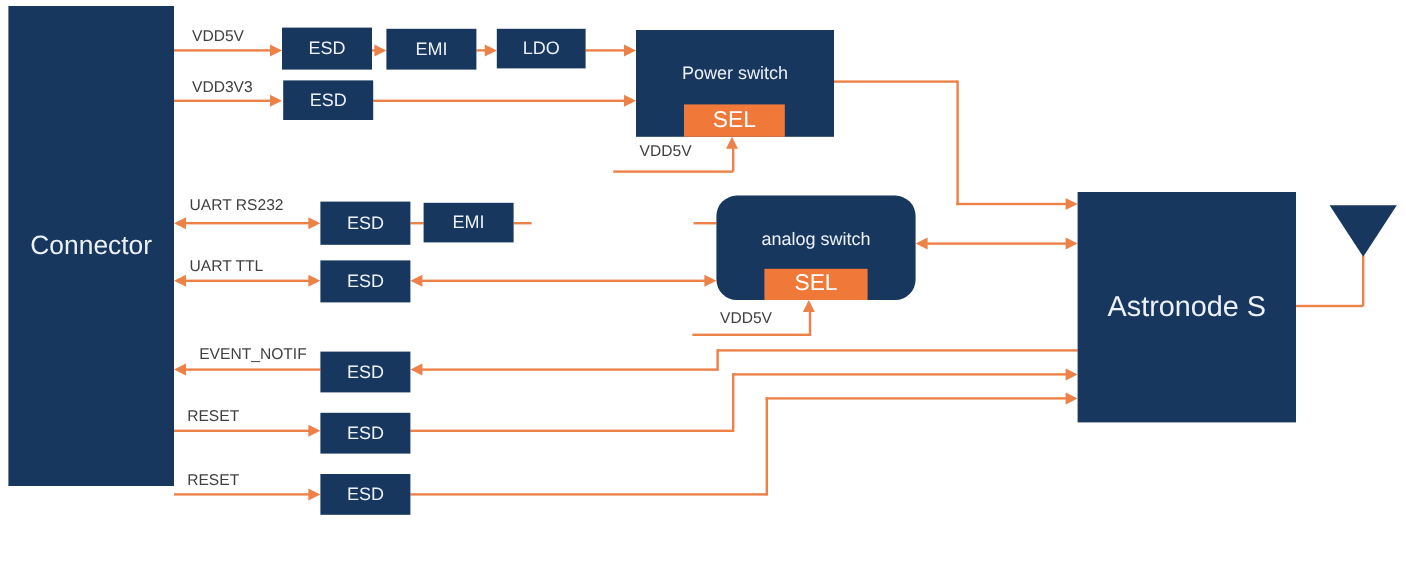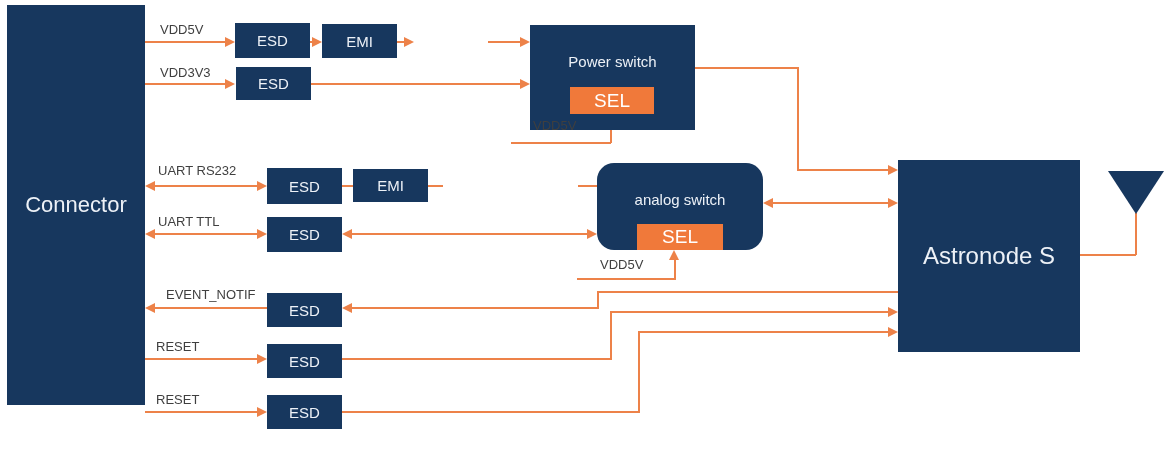--- a/index.html
+++ b/index.html
@@ -63,21 +63,24 @@
   <div class="box" style="left:7px;top:5px;width:138px;height:400px;font-size:22px;">
     <span>Connector</span>
   </div>
 
   <div class="box" style="left:235px;top:23px;width:75px;height:35px;">
     <span>ESD</span>
   </div>
   <div class="box" style="left:322px;top:24px;width:75px;height:34px;">
     <span>EMI</span>
   </div>
-  <div class="box" style="left:530px;top:25px;width:165px;height:89px;padding-bottom:16px;">
+  <div class="box" style="left:414px;top:24px;width:74px;height:33px;">
+    <span>LDO</span>
+  </div>
+  <div class="box" style="left:530px;top:25px;width:165px;height:89px;padding-bottom:0;">
     <span style="margin-bottom:16px;">Power switch</span>
   </div>
   <div class="sel" style="left:570px;top:87px;width:84px;height:27px;">
     <span>SEL</span>
   </div>
 
   <div class="box" style="left:236px;top:67px;width:75px;height:33px;">
     <span>ESD</span>
   </div>
 

